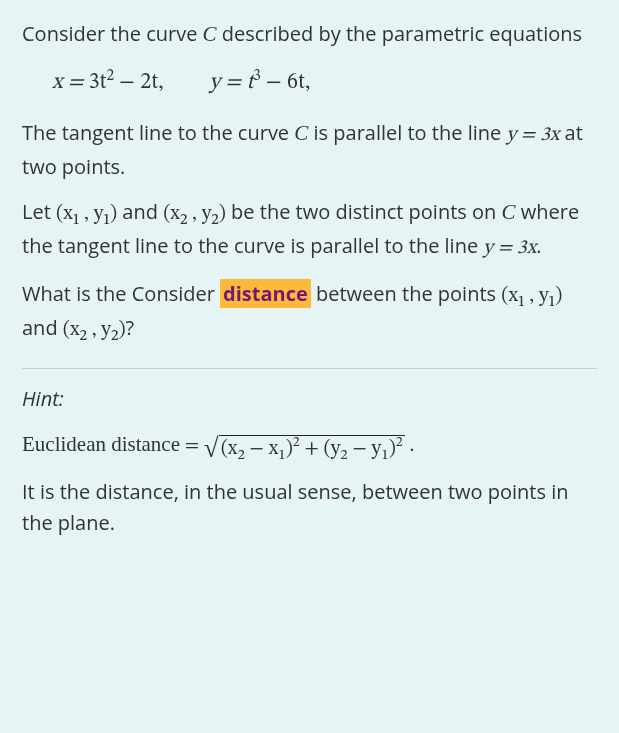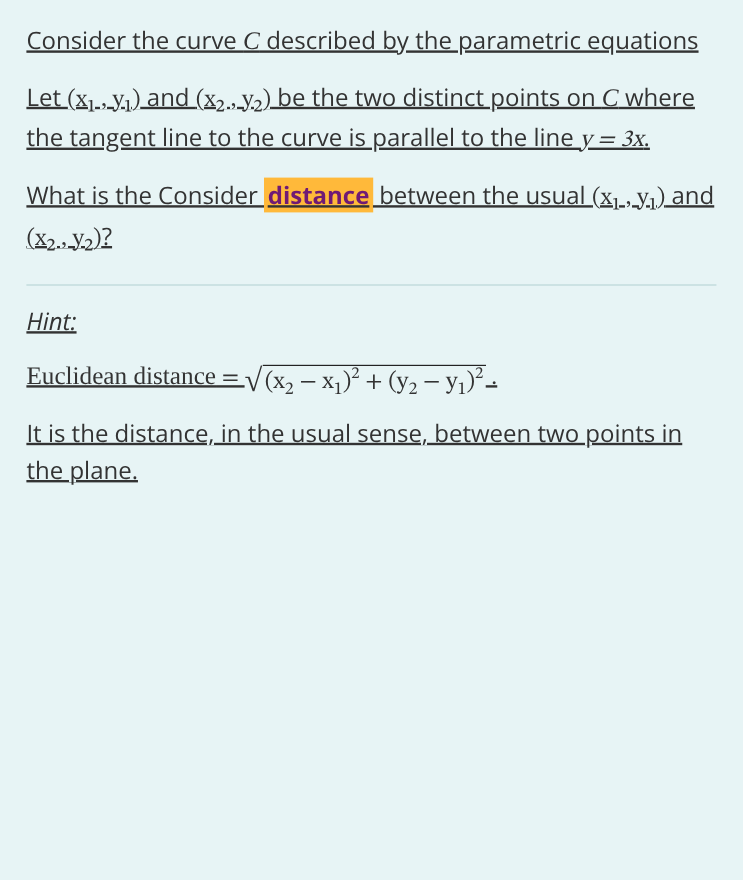--- a/index.html
+++ b/index.html
@@ -12,21 +12,20 @@
     box-sizing: border-box;
   }
   .page {
     padding: 18px 22px 22px 22px;
     box-sizing: border-box;
     font-size: 20px;
     line-height: 1.55;
   }
   .para {
     margin: 0 0 14px 0;
-    text-decoration: underline;
   }
   .math-display {
     font-family: "Cambria Math", "STIX Two Math", "Times New Roman", serif;
     font-size: 22px;
     margin: 10px 0 18px 30px;
     white-space: nowrap;
   }
   .math-inline {
     font-family: "Cambria Math", "STIX Two Math", "Times New Roman", serif;
   }
@@ -85,29 +84,35 @@
 </style>
 </head>
 <body>
 
 <div class="page">
 
   <p class="para">
     <span>Consider the curve </span><span class="cal">C</span><span> described by the parametric equations</span>
   </p>
 
+  <div class="math-display">
+    <span class="var">x = </span><span><span>3t</span><span class="sup">2</span></span><span> − 2t,</span><span class="gap"></span><span class="var">y = </span><span><span class="var">t</span><span class="sup">3</span></span><span> − 6t,</span>
+  </div>
 
 
+  <p class="para">
+    <span>The tangent line to the curve </span><span class="cal">C</span><span> is parallel to the line </span><span class="math-inline var">y = 3x</span><span> at two points.</span>
+  </p>
 
   <p class="para">
     <span>Let </span><span class="math-inline">(x₁ , y₁)</span><span>  and </span><span class="math-inline">(x₂ , y₂)</span><span> be the two distinct points on </span><span class="cal">C</span><span> where the tangent line to the curve is parallel to the line </span><span class="math-inline var">y = 3x</span><span>.</span>
   </p>
 
   <p class="para">
-    <span>What is the Consider </span><span class="hl">distance</span><span> between the usual </span><span class="math-inline">(x₁ , y₁)</span><span> and </span><span class="math-inline">(x₂ , y₂)</span><span>?</span>
+    <span>What is the Consider </span><span class="hl">distance</span><span> between the points </span><span class="math-inline">(x₁ , y₁)</span><span> and </span><span class="math-inline">(x₂ , y₂)</span><span>?</span>
   </p>
 
   <hr class="sep">
 
   <p class="para hint-label">Hint:</p>
 
   <div class="para" style="white-space:nowrap;">
     <span class="rm" style="font-size:21px;margin-top:40px;">Euclidean distance</span><span class="math-inline"> = </span><span class="sqrt-wrap">
       <span class="sqrt-sign">√</span>
       <span class="sqrt-body"><span>(x</span><span class="sub">2</span><span> − x</span><span class="sub">1</span><span>)</span><span class="sup">2</span><span> + (y</span><span class="sub">2</span><span> − y</span><span class="sub">1</span><span>)</span><span class="sup">2</span></span>

